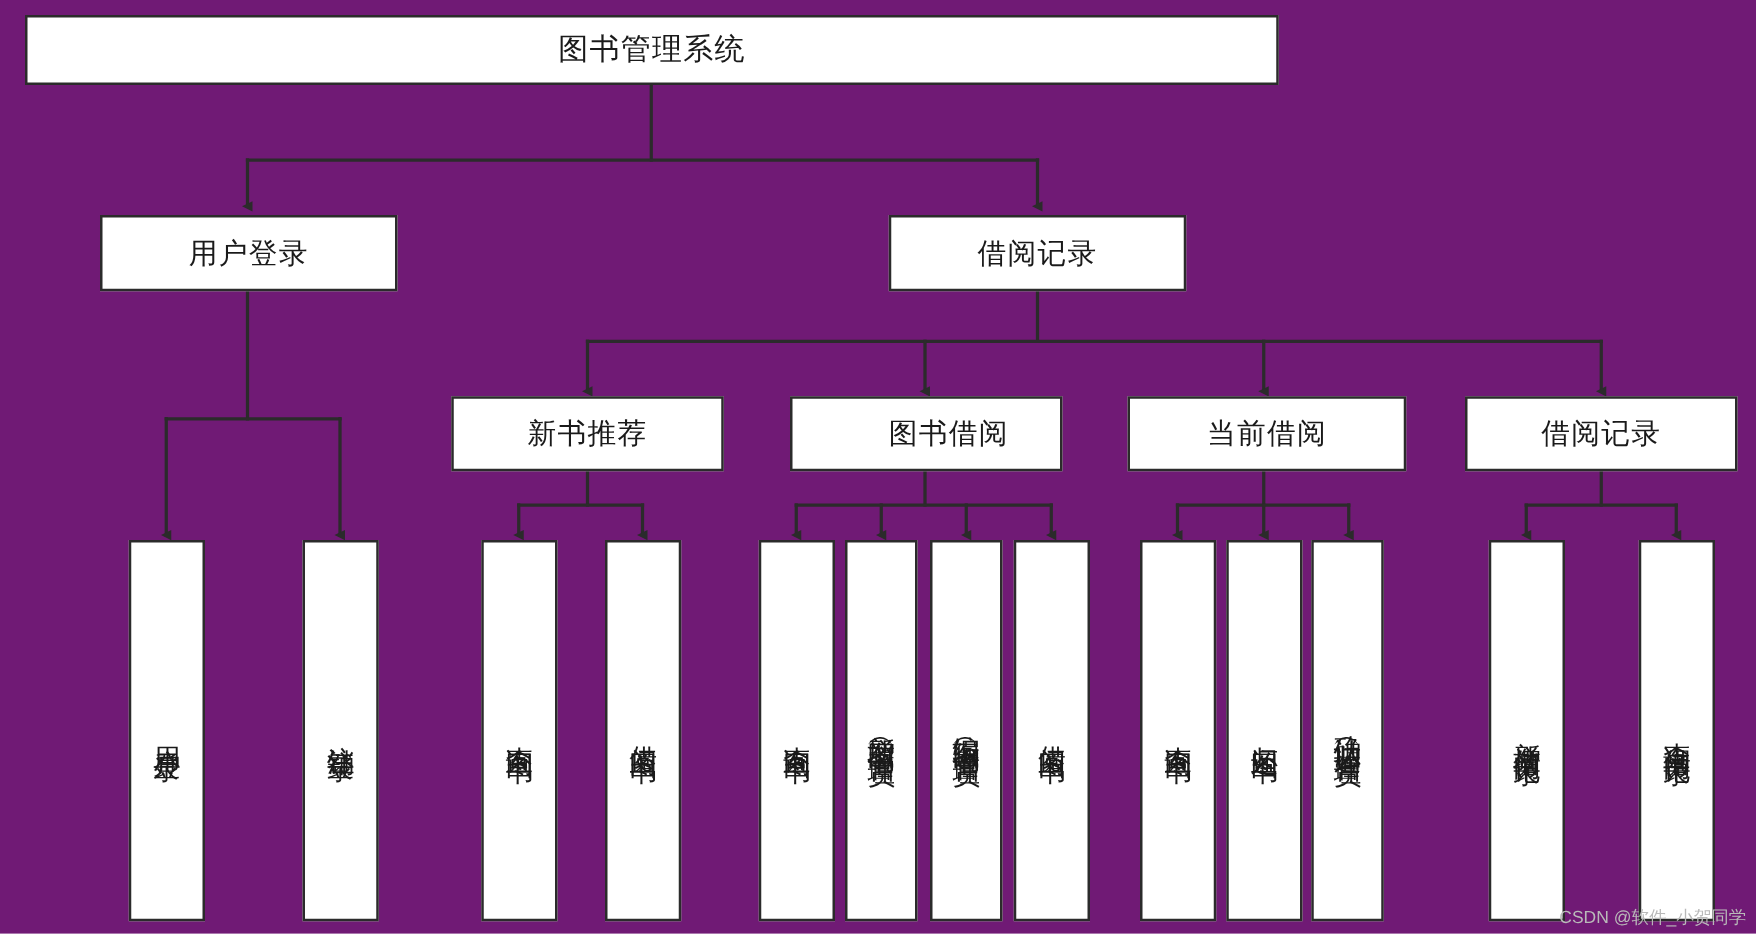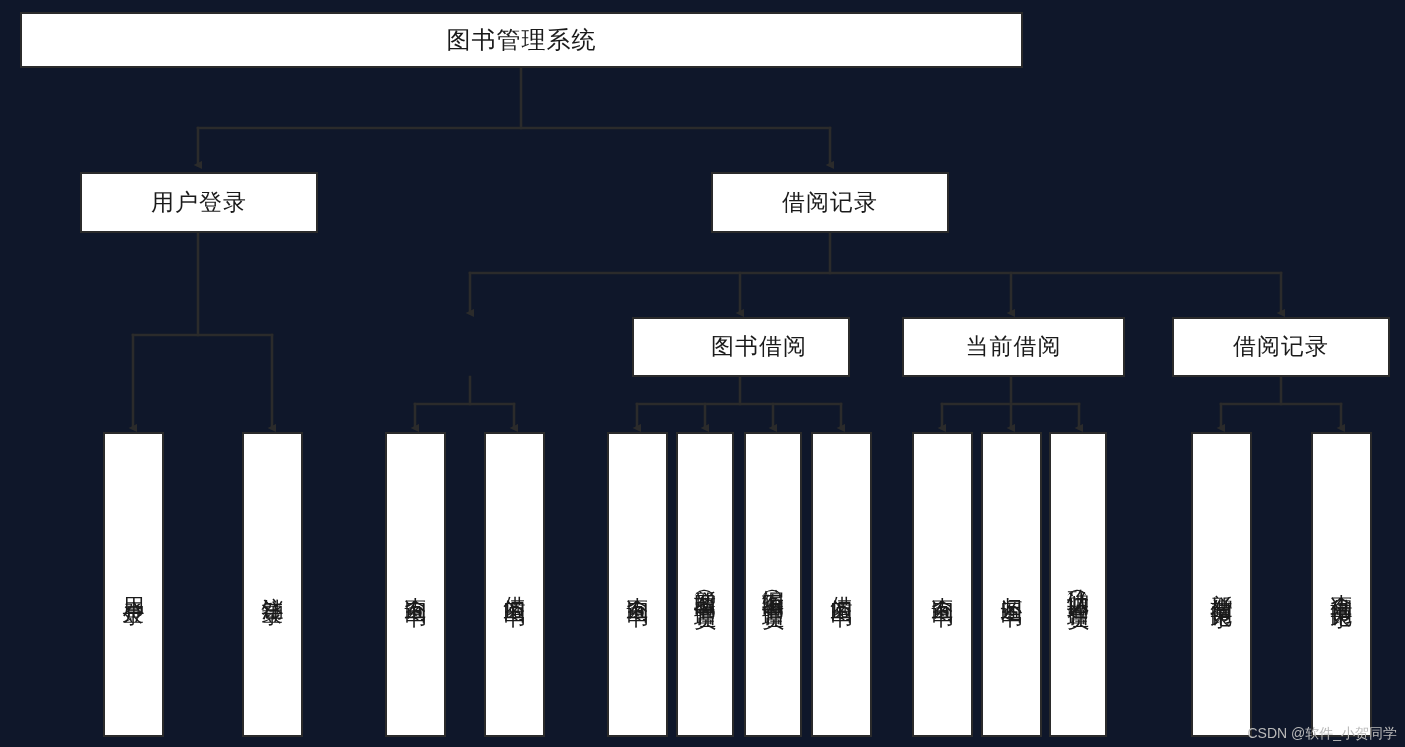--- a/index.html
+++ b/index.html
@@ -7,21 +7,21 @@
     padding: 0;
     background: #ffffff;
   }
   body {
     font-family: "Liberation Sans", "DejaVu Sans", sans-serif;
   }
   #canvas {
     position: relative;
     width: 1405px;
     height: 747px;
-    background: #0f172a;
+    background: #701a75;
     overflow: hidden;
   }
   #edges {
     position: absolute;
     left: 0;
     top: 0;
     width: 1405px;
     height: 747px;
   }
   .node {
@@ -133,20 +133,23 @@
     <span class="lbl">图书管理系统</span>
   </div>
 
   <div class="node h" style="left:80px; top:172px; width:238px; height:61px;">
     <span class="lbl">用户登录</span>
   </div>
   <div class="node h" style="left:711px; top:172px; width:238px; height:61px;">
     <span class="lbl">借阅记录</span>
   </div>
 
+  <div class="node h" style="left:361px; top:317px; width:218px; height:60px;">
+    <span class="lbl">新书推荐</span>
+  </div>
   <div class="node h" style="left:632px; top:317px; width:218px; height:60px;padding-left:36px;">
     <span class="lbl">图书借阅</span>
   </div>
   <div class="node h" style="left:902px; top:317px; width:223px; height:60px;">
     <span class="lbl">当前借阅</span>
   </div>
   <div class="node h" style="left:1172px; top:317px; width:218px; height:60px;">
     <span class="lbl">借阅记录</span>
   </div>
 

